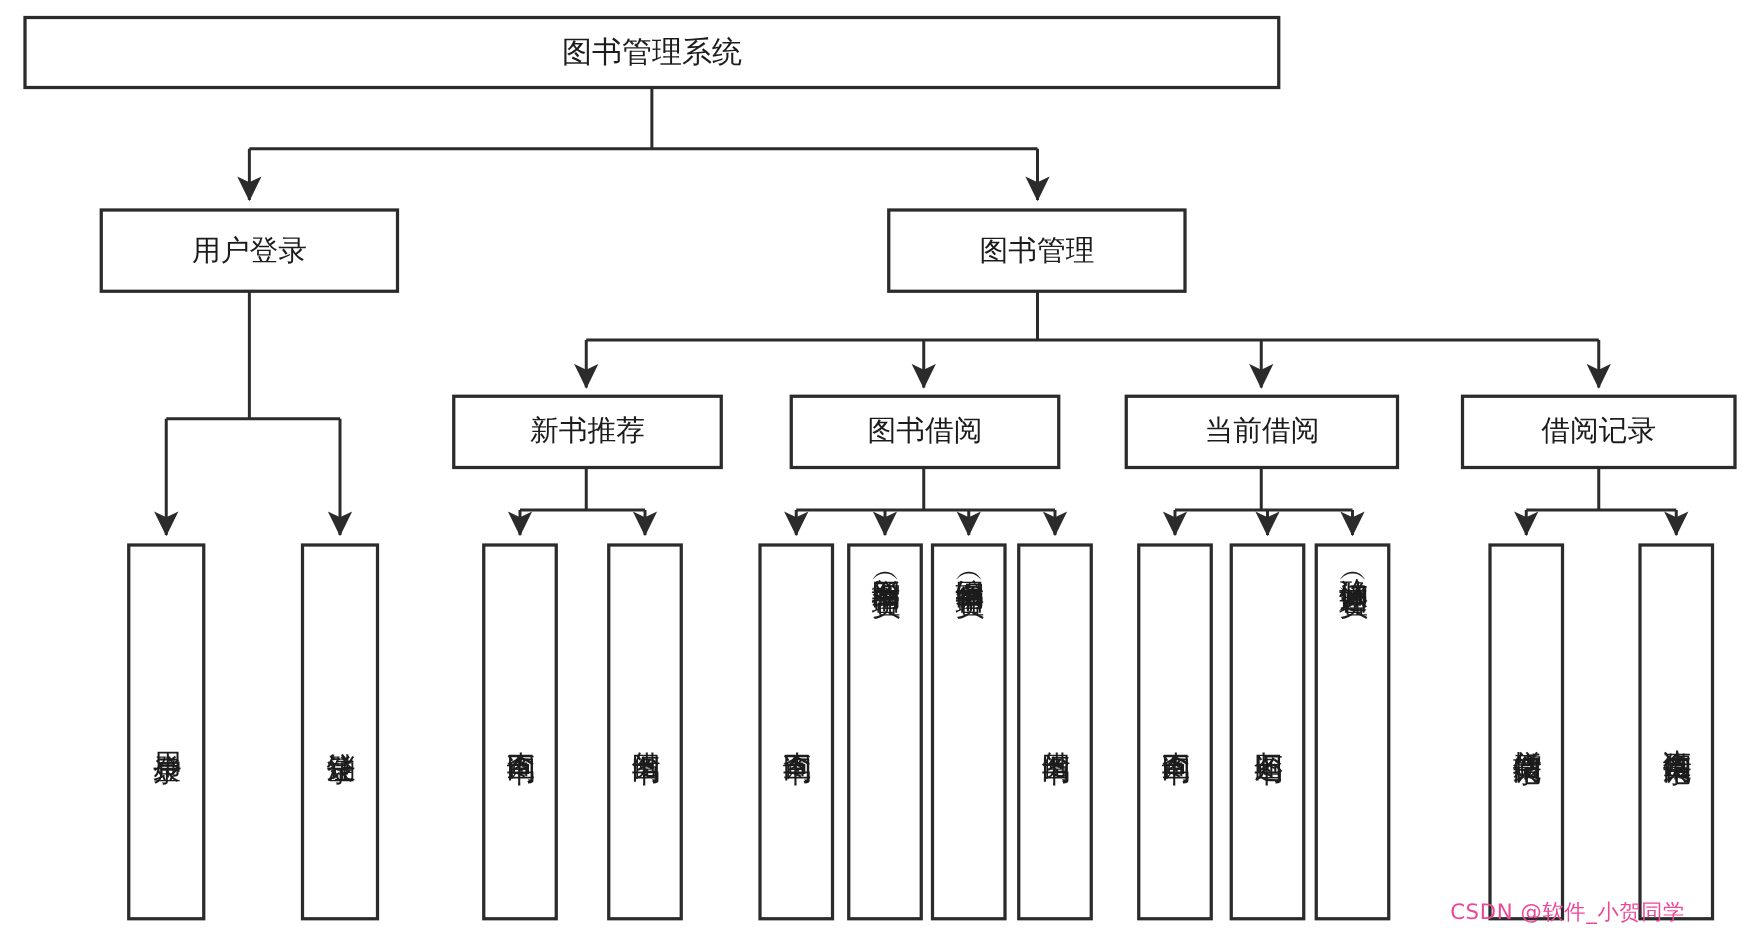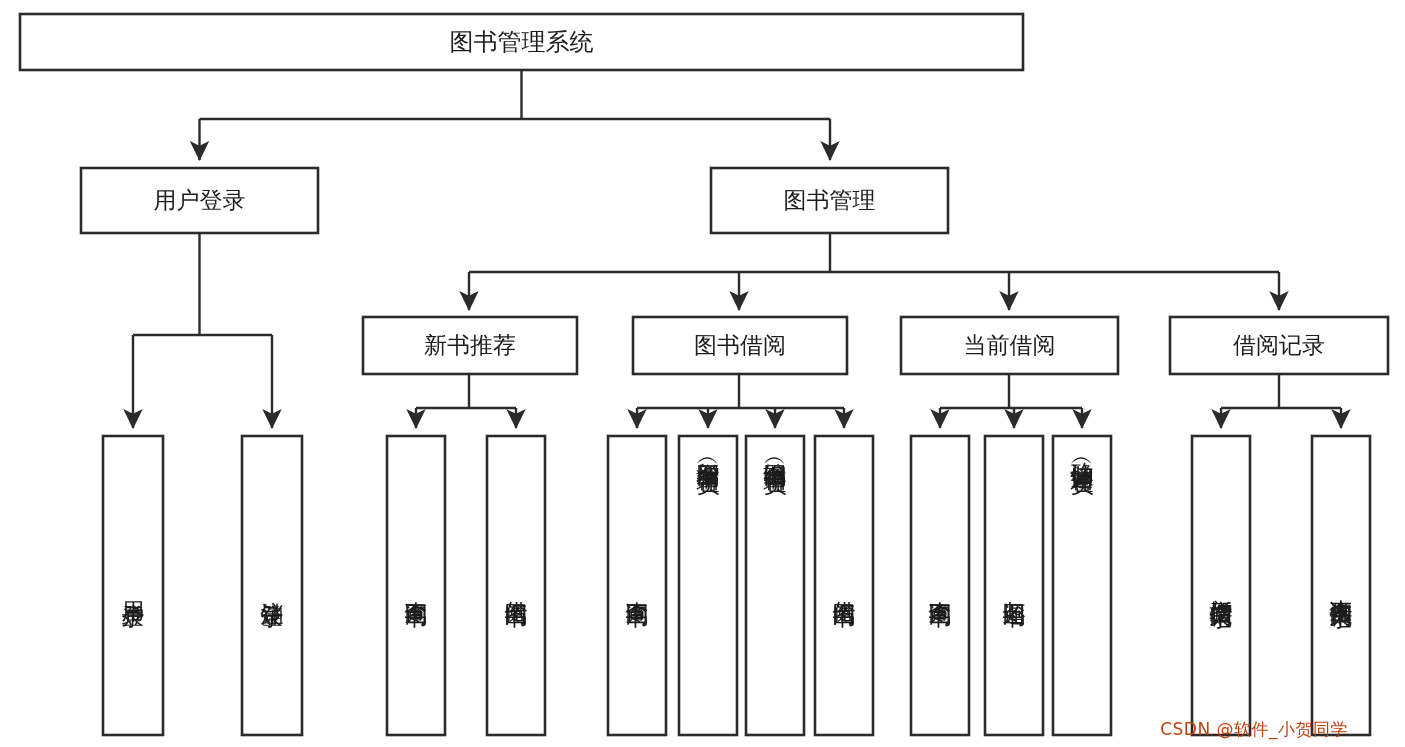--- a/index.html
+++ b/index.html
@@ -70,21 +70,21 @@
     letter-spacing: 1.5px;
     white-space: nowrap;
     text-align: center;
   }
   .watermark {
     position: absolute;
     right: 10px;
     bottom: 6px;
     font-family: "DejaVu Sans", "Liberation Sans", sans-serif;
     font-size: 17px;
-    color: #c2410c;
+    color: #ec4899;
     letter-spacing: 0.5px;
     white-space: nowrap;
     pointer-events: none;
   }
 </style>
 </head>
 <body>
 
 <div id="diagram-root">
 

